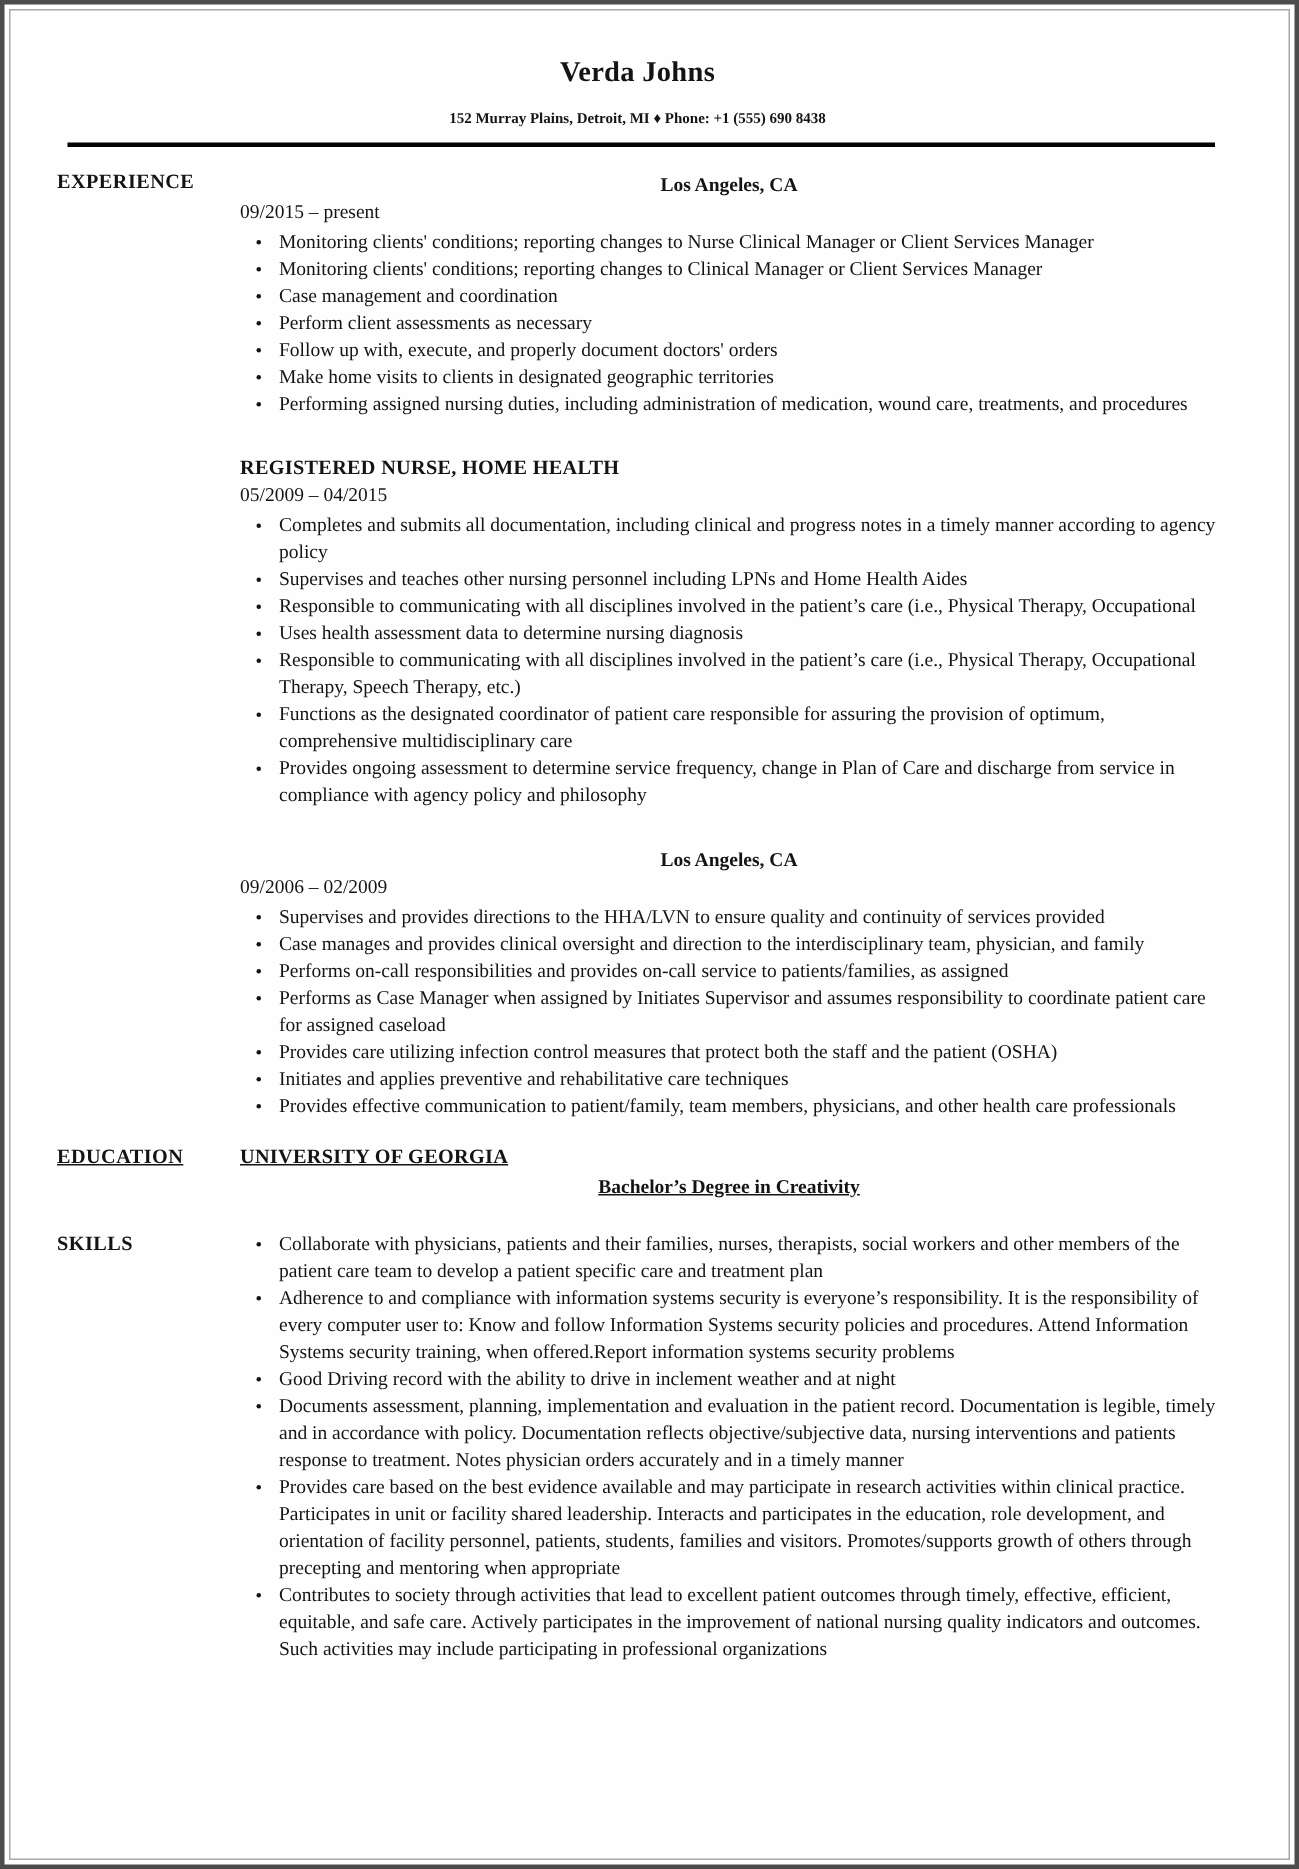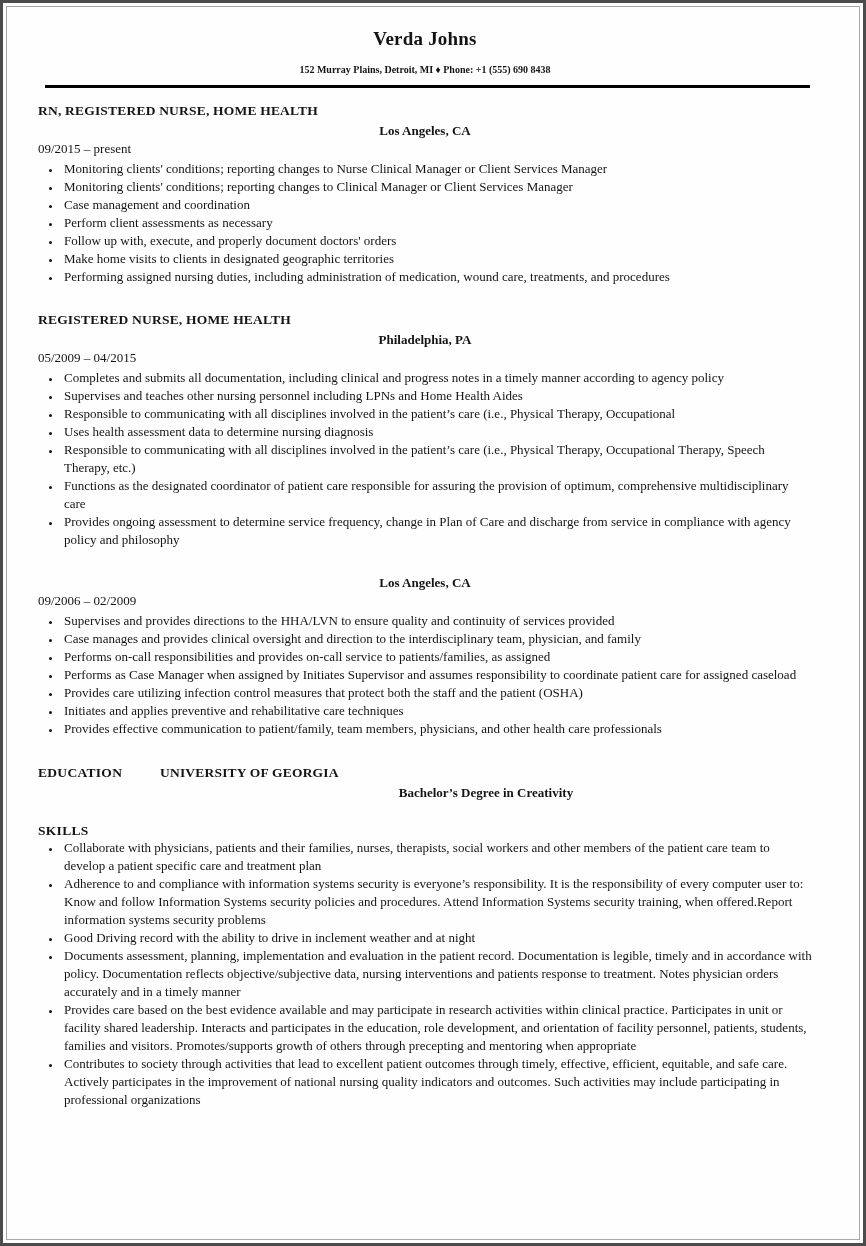--- a/index.html
+++ b/index.html
@@ -7,21 +7,21 @@
     width:866px; height:1246px; overflow:hidden; position:relative;
     background:#fefefe; color:#141414;
     font-family:"Liberation Serif", serif;
   }
   .outer-frame {
     position:absolute; inset:0; border:3px solid #4c4c4c; pointer-events:none; z-index:5;
   }
   .inner-frame {
     position:absolute; inset:6px; border:1px solid #a8a8a8; pointer-events:none; z-index:5;
   }
-  .content { padding:26px 54px 0 38px; }
+  .content { padding:36px 54px 0 38px; }
 
   .doc-header { text-align:center; }
   .person-name { font-size:19px; font-weight:bold; letter-spacing:.2px; margin-top:2px; }
   .contact-line { font-size:10px; font-weight:bold; margin-top:14px; }
   .divider-rule {
     border:none; border-top:3px solid #000;
     margin:10px 2px 0 7px;
   }
 
   .section { display:flex; margin-top:14px; }
@@ -38,60 +38,59 @@
   .job-location { font-weight:bold; line-height:18px; margin-top:2px;text-align:center; }
   .job-dates { line-height:17px; }
 
   ul.bullets { margin:3px 0 0 0; padding-left:24px; list-style:disc; }
   ul.bullets li { padding-left:2px; margin:0; }
   ul.bullets li::marker { font-size:11px; }
 
   .edu-school { font-size:13.5px; font-weight:bold; letter-spacing:.2px; line-height:18px; }
   .edu-degree { font-weight:bold; line-height:18px; margin-top:2px;text-align:center; }
 
-  .section-education { margin-top:26px; }
-  .section-skills { margin-top:20px;flex-direction:column; }
+  .section-education { margin-top:16px;text-decoration:underline; }
+  .section-skills { margin-top:20px; }
   .section-skills ul.bullets { margin-top:0; }
 </style>
 </head>
 <body>
 
 <div class="outer-frame"></div>
 <div class="inner-frame"></div>
 
 <div class="content">
 
   <div class="doc-header">
     <div class="person-name">Verda Johns</div>
     <div class="contact-line">152 Murray Plains, Detroit, MI ♦ Phone: +1 (555) 690 8438</div>
   </div>
 
   <hr class="divider-rule">
 
   <div class="section">
+    <div class="section-label">EXPERIENCE</div>
     <div class="section-body">
 
       <div class="job">
-        <div class="job-title">RN, REGISTERED NURSE, HOME HEALTH</div>
         <div class="job-location">Los Angeles, CA</div>
         <div class="job-dates">09/2015 – present</div>
         <ul class="bullets">
           <li>Monitoring clients' conditions; reporting changes to Nurse Clinical Manager or Client Services Manager</li>
           <li>Monitoring clients' conditions; reporting changes to Clinical Manager or Client Services Manager</li>
           <li>Case management and coordination</li>
           <li>Perform client assessments as necessary</li>
           <li>Follow up with, execute, and properly document doctors' orders</li>
           <li>Make home visits to clients in designated geographic territories</li>
           <li>Performing assigned nursing duties, including administration of medication, wound care, treatments, and procedures</li>
         </ul>
       </div>
 
       <div class="job">
         <div class="job-title">REGISTERED NURSE, HOME HEALTH</div>
-        <div class="job-location">Philadelphia, PA</div>
         <div class="job-dates">05/2009 – 04/2015</div>
         <ul class="bullets">
           <li>Completes and submits all documentation, including clinical and progress notes in a timely manner according to agency policy</li>
           <li>Supervises and teaches other nursing personnel including LPNs and Home Health Aides</li>
           <li>Responsible to communicating with all disciplines involved in the patient’s care (i.e., Physical Therapy, Occupational</li>
           <li>Uses health assessment data to determine nursing diagnosis</li>
           <li>Responsible to communicating with all disciplines involved in the patient’s care (i.e., Physical Therapy, Occupational Therapy, Speech Therapy, etc.)</li>
           <li>Functions as the designated coordinator of patient care responsible for assuring the provision of optimum, comprehensive multidisciplinary care</li>
           <li>Provides ongoing assessment to determine service frequency, change in Plan of Care and discharge from service in compliance with agency policy and philosophy</li>
         </ul>

